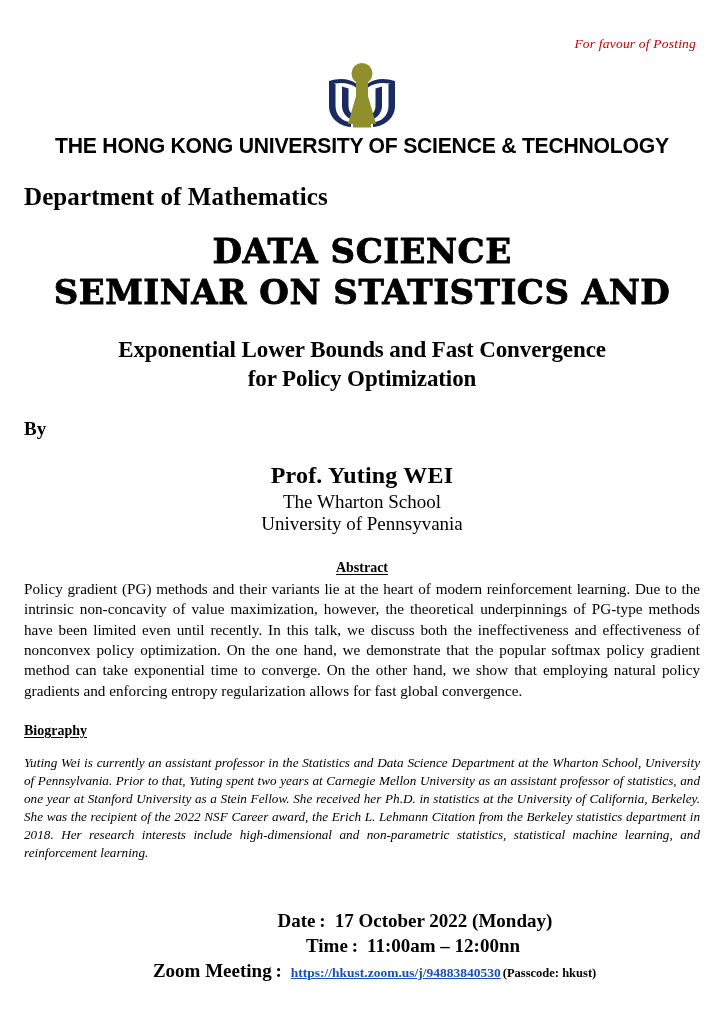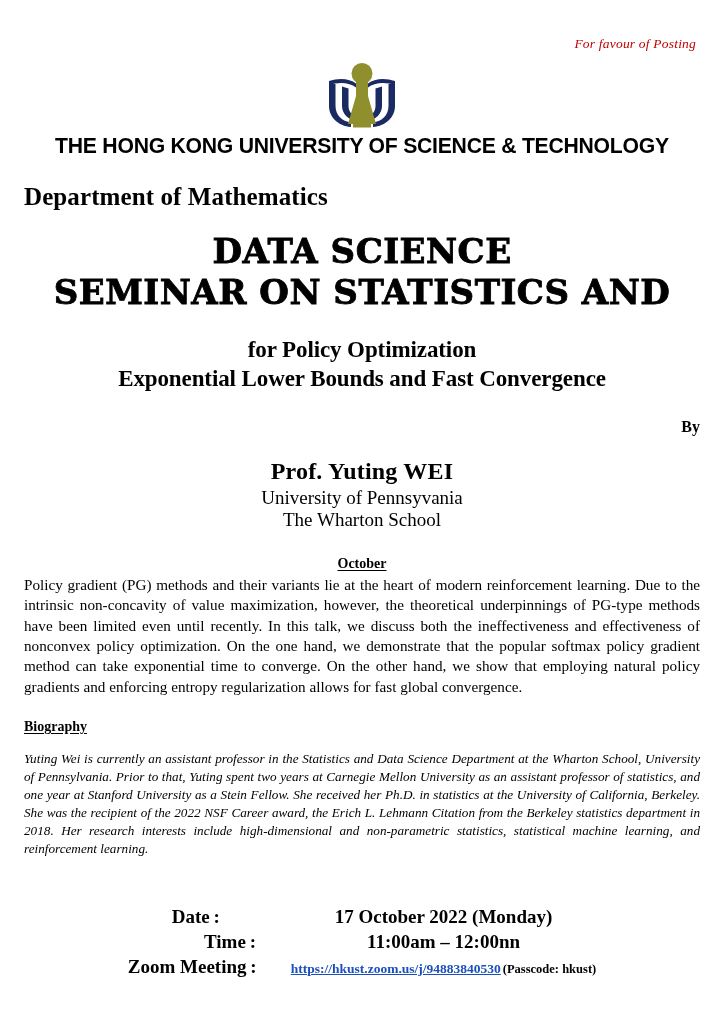--- a/index.html
+++ b/index.html
@@ -84,23 +84,23 @@
     text-align: center;
     font-weight: bold;
     font-size: 23px;
     line-height: 1.26;
     margin-top: 22px;
     letter-spacing: -0.1px;
   }
 
   
   .by {
-    text-align: right;
-    font-weight: bold;
-    font-size: 16px;
+    text-align: left;
+    font-weight: bold;
+    font-size: 19px;
     margin-top: 24px;
   }
   .speaker-name {
     text-align: center;
     font-weight: bold;
     font-size: 24px;
     margin-top: 22px;
     letter-spacing: 0.2px;
   }
   .affiliation {
@@ -152,21 +152,21 @@
   }
   .detail-row {
     display: flex;
     align-items: baseline;
     font-weight: bold;
     font-size: 19px;
     line-height: 1.32;
     white-space: nowrap;
   }
   .detail-label {
-    text-align: left;
+    text-align: right;
     width: 154px;
     padding-right: 9px;
     font-weight: bold;
   }
   .detail-value {
     text-align: center;
     font-weight: bold;
   }
   .detail-row.zoom .detail-value {
     font-size: 13.5px;
@@ -215,33 +215,33 @@
   </div>
 
   <div class="university">THE HONG KONG UNIVERSITY OF SCIENCE &amp; TECHNOLOGY</div>
   <div class="department">Department of Mathematics</div>
   <div class="seminar-title">
     <div>DATA SCIENCE</div>
     <div>SEMINAR ON STATISTICS AND</div>
   </div>
 
   <div class="talk-title">
+    <div>Exponential Lower Bounds and Fast Convergence</div>
     <div>for Policy Optimization</div>
-    <div>Exponential Lower Bounds and Fast Convergence</div>
   </div>
 
   <div class="by">By</div>
   <div class="speaker-name">Prof. Yuting WEI</div>
   <div class="affiliation">
+    <div>The Wharton School</div>
     <div>University of Pennsyvania</div>
-    <div>The Wharton School</div>
   </div>
 
   <div class="section-head-center">
-    <span>October</span>
+    <span>Abstract</span>
   </div>
   <div class="abstract-body">Policy gradient (PG) methods and their variants lie at the heart of modern reinforcement learning. Due to the intrinsic non-concavity of value maximization, however, the theoretical underpinnings of PG-type methods have been limited even until recently. In this talk, we discuss both the ineffectiveness and effectiveness of nonconvex policy optimization. On the one hand, we demonstrate that the popular softmax policy gradient method can take exponential time to converge. On the other hand, we show that employing natural policy gradients and enforcing entropy regularization allows for fast global convergence.</div>
 
   <div class="section-head-left">
     <span>Biography</span>
   </div>
   <div class="bio-body">Yuting Wei is currently an assistant professor in the Statistics and Data Science Department at the Wharton School, University of Pennsylvania. Prior to that, Yuting spent two years at Carnegie Mellon University as an assistant professor of statistics, and one year at Stanford University as a Stein Fellow. She received her Ph.D. in statistics at the University of California, Berkeley. She was the recipient of the 2022 NSF Career award, the Erich L. Lehmann Citation from the Berkeley statistics department in 2018. Her research interests include high-dimensional and non-parametric statistics, statistical machine learning, and reinforcement learning.</div>
 
   <div class="details">
     <div class="detail-row">

